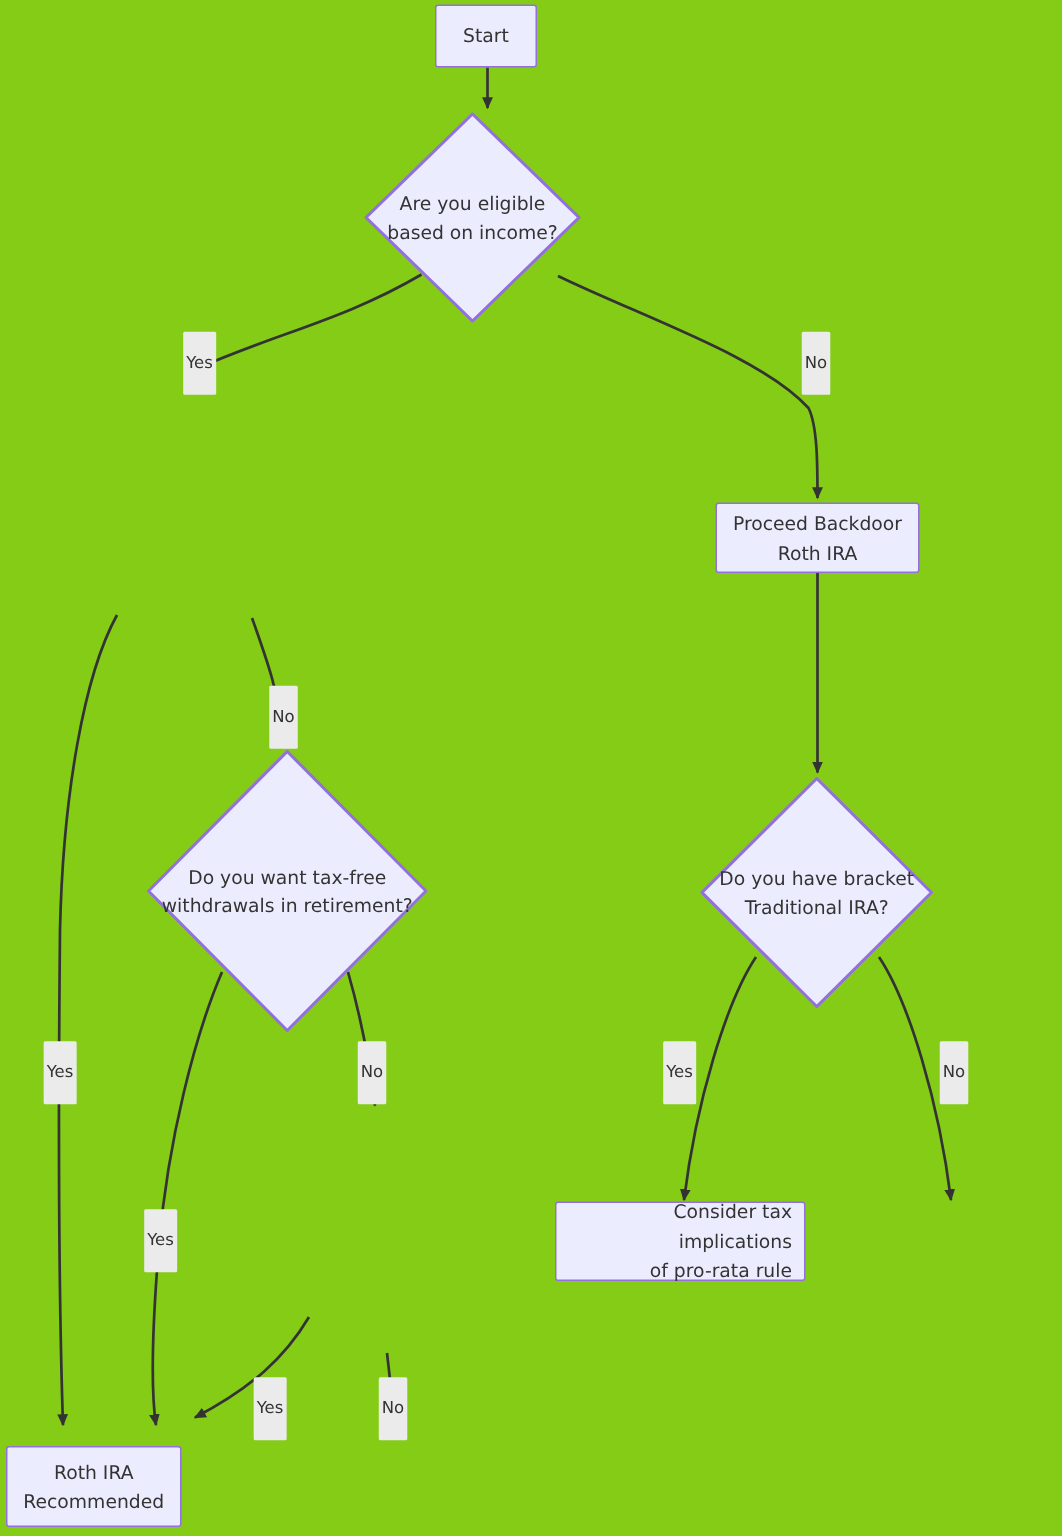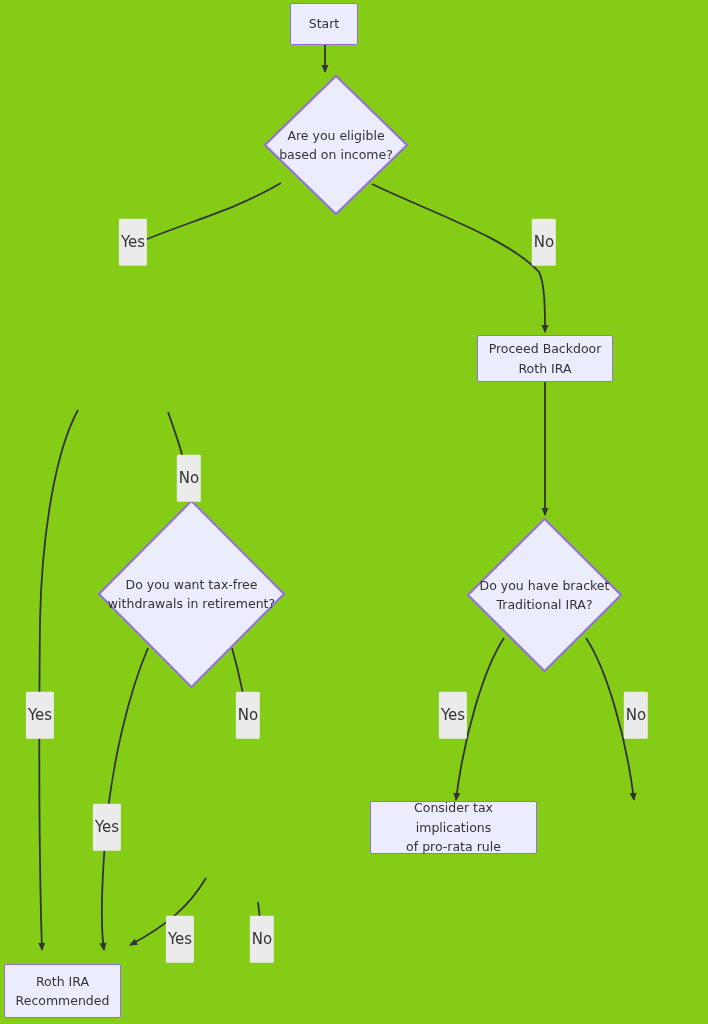--- a/index.html
+++ b/index.html
@@ -56,21 +56,21 @@
   }
   .node-diamond .node-label {
     position: relative;
     z-index: 2;
     white-space: pre-line;
   }
   .edge-label {
     position: absolute;
     background: #ebebeb;
     color: #333333;
-    font-size: 15px;
+    font-size: 11px;
     line-height: 1.25;
     padding: 14px 2px;
     border-radius: 1px;
     z-index: 4;
     white-space: nowrap;
     transform: translate(-50%, -50%);
   }
 </style>
 </head>
 <body>
@@ -96,21 +96,21 @@
       <path d="M 545,382 L 545,515" marker-end="url(#arrow)"></path>
       <path d="M 504,638 C 484,668 464,735 456,800" marker-end="url(#arrow)"></path>
       <path d="M 586,638 C 606,668 626,735 634,800" marker-end="url(#arrow)"></path>
     </g>
   </svg>
 
   <div class="node node-rect" style="left:290px; top:3px; width:68px; height:42px;">
     <span class="node-label">Start</span>
   </div>
 
-  <div class="node node-diamond" style="left:264px; top:75px; width:144px; height:140px;">
+  <div class="node node-diamond" style="left:243px; top:75px; width:144px; height:140px;">
     <svg class="diamond-shape" viewBox="0 0 144 140" preserveAspectRatio="none">
       <polygon points="72,1 143,70 72,139 1,70" fill="#ececff" stroke="#9370db" stroke-width="2"></polygon>
     </svg>
     <span class="node-label">Are you eligible
 based on income?</span>
   </div>
 
 
   <div class="node node-rect" style="left:477px; top:335px; width:136px; height:47px;">
     <span class="node-label">Proceed Backdoor
@@ -127,21 +127,21 @@
 
   <div class="node node-diamond" style="left:467px; top:518px; width:155px; height:154px;">
     <svg class="diamond-shape" viewBox="0 0 155 154" preserveAspectRatio="none">
       <polygon points="77.5,1 154,77 77.5,153 1,77" fill="#ececff" stroke="#9370db" stroke-width="2"></polygon>
     </svg>
     <span class="node-label">Do you have bracket
 Traditional IRA?</span>
   </div>
 
 
-  <div class="node node-rect" style="left:370px; top:801px; width:167px; height:53px;">
+  <div class="node node-rect" style="left:370px; top:801px; width:167px; height:53px;text-align:right;">
     <span class="node-label">Consider tax implications
 of pro-rata rule</span>
   </div>
 
 
   <div class="node node-rect" style="left:4px; top:964px; width:117px; height:54px;">
     <span class="node-label">Roth IRA
 Recommended</span>
   </div>
 

